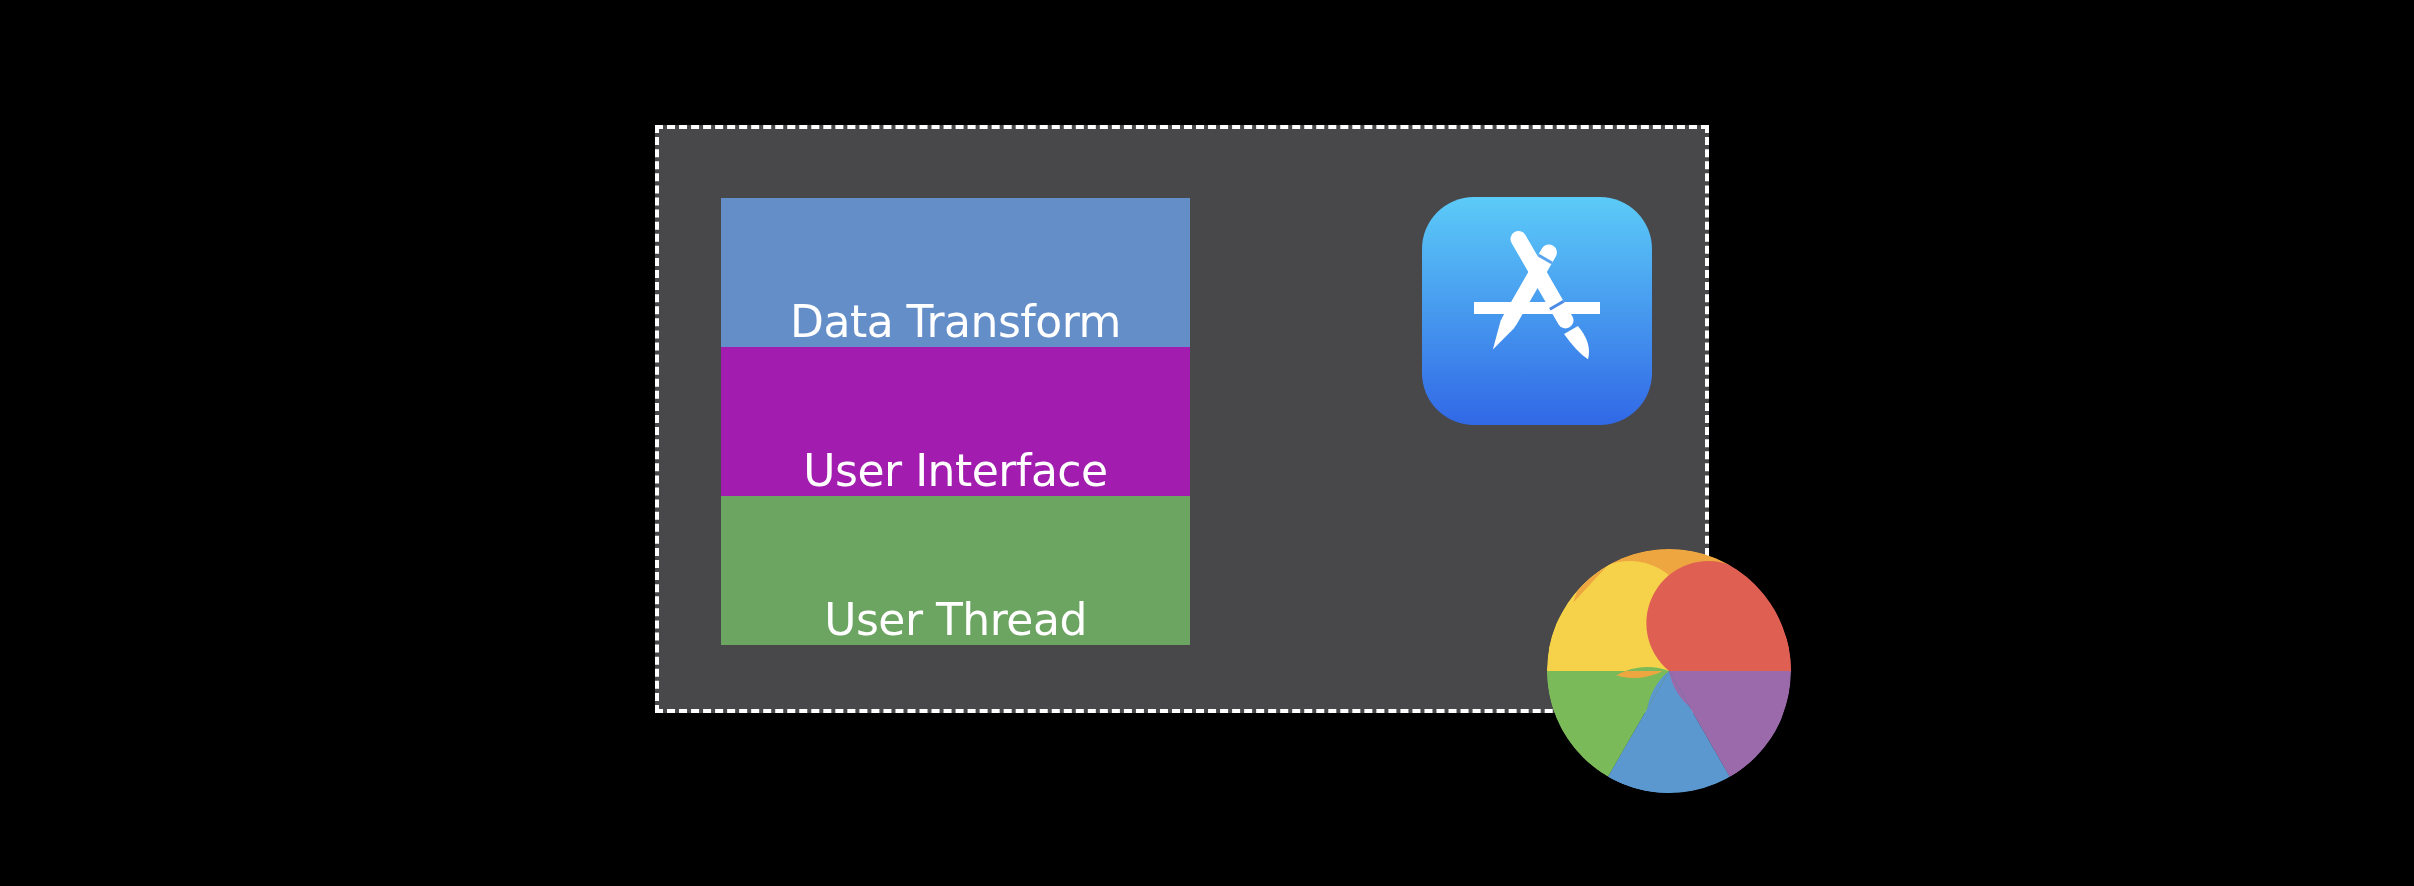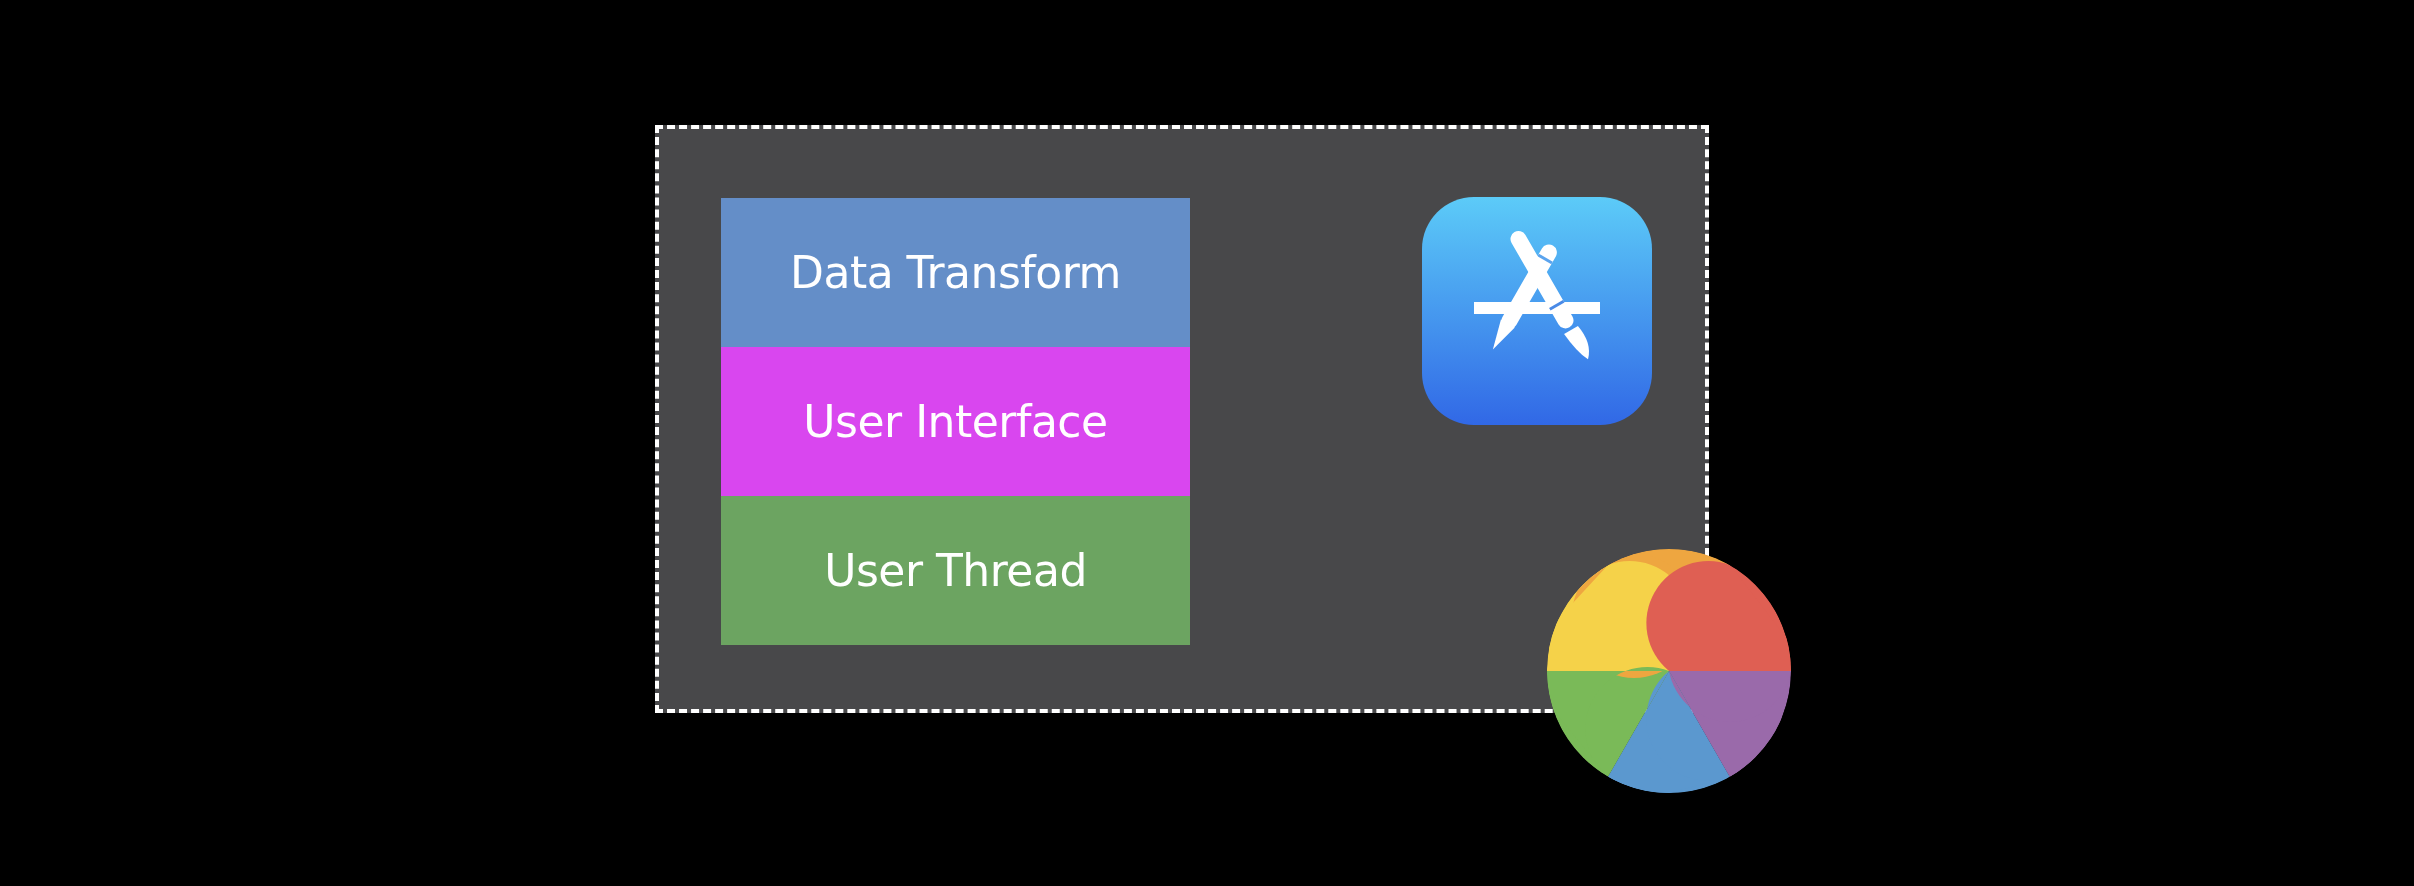--- a/index.html
+++ b/index.html
@@ -1,37 +1,37 @@
 <!DOCTYPE html>
 <html><head>
 <meta charset="utf-8">
 <style>
   html, body { margin:0; padding:0; }
   body { width:2414px; height:886px; background:#000; position:relative; overflow:hidden;
          font-family:"DejaVu Sans", "Liberation Sans", sans-serif; }
   .app-box { position:absolute; left:655px; top:125px; width:1054px; height:588px;
              background:#48484a; border:4px dashed #ffffff; box-sizing:border-box; }
   .stack { position:absolute; left:721px; top:198px; width:469px; height:447px; }
-  .layer { height:149px; display:flex; align-items:center; justify-content:center;
+  .layer { height:149px; display:flex; align-items:flex-end; justify-content:center;
            color:#fff; font-size:44px; letter-spacing:-0.5px; }
   .app-icon { position:absolute; left:1422px; top:197px; width:230px; height:228px;
               border-radius:52px; background:linear-gradient(#5ccbf8, #3168e6); }
   .app-icon svg { width:100%; height:100%; }
   .spinner { position:absolute; left:1546px; top:548px; width:246px; height:246px; }
 </style>
 </head>
 <body>
 
 <div class="app-box"></div>
 
 <div class="stack">
   <div class="layer" style="background:#648ec8">
     <span>Data Transform</span>
   </div>
-  <div class="layer" style="background:#d946ef">
+  <div class="layer" style="background:#a21caf">
     <span>User Interface</span>
   </div>
   <div class="layer" style="background:#6ca461">
     <span>User Thread</span>
   </div>
 </div>
 
 <div class="app-icon">
   <svg viewBox="0 0 230 228">
 

